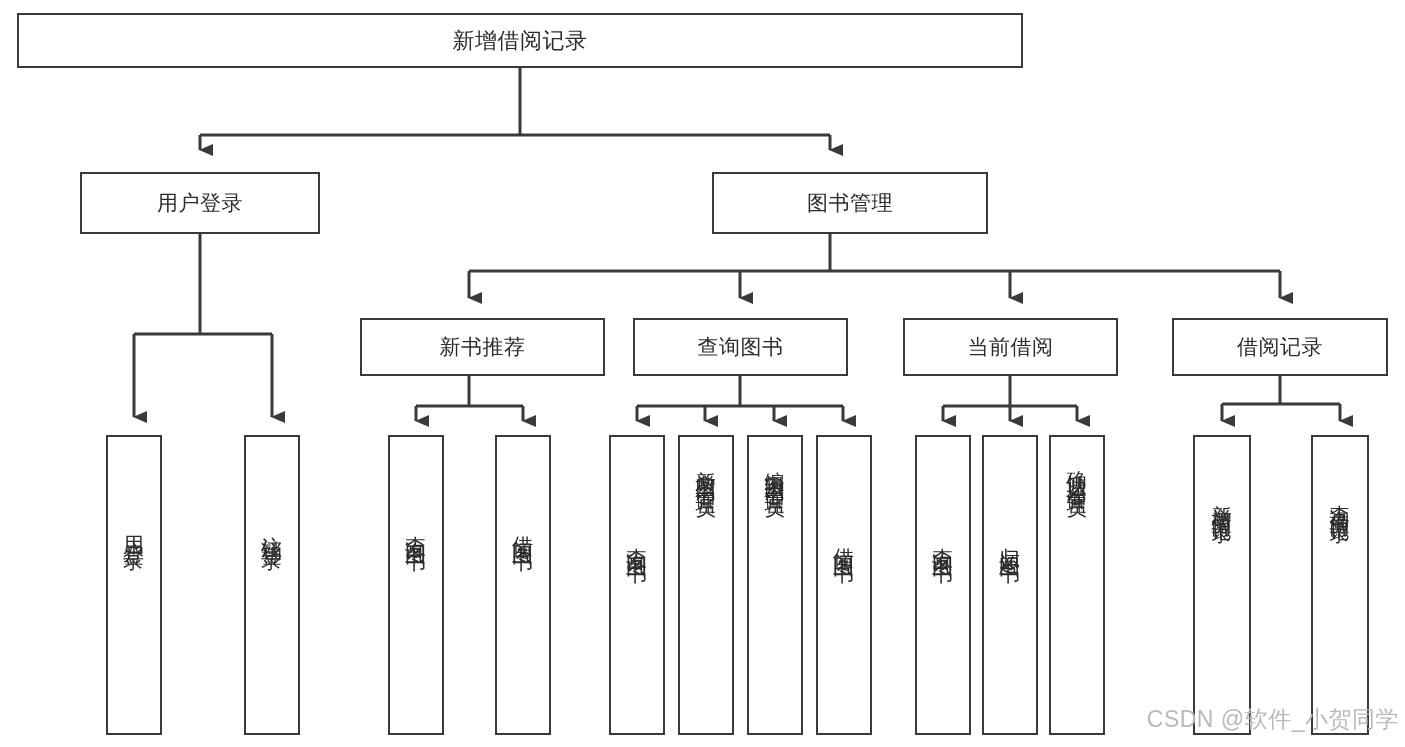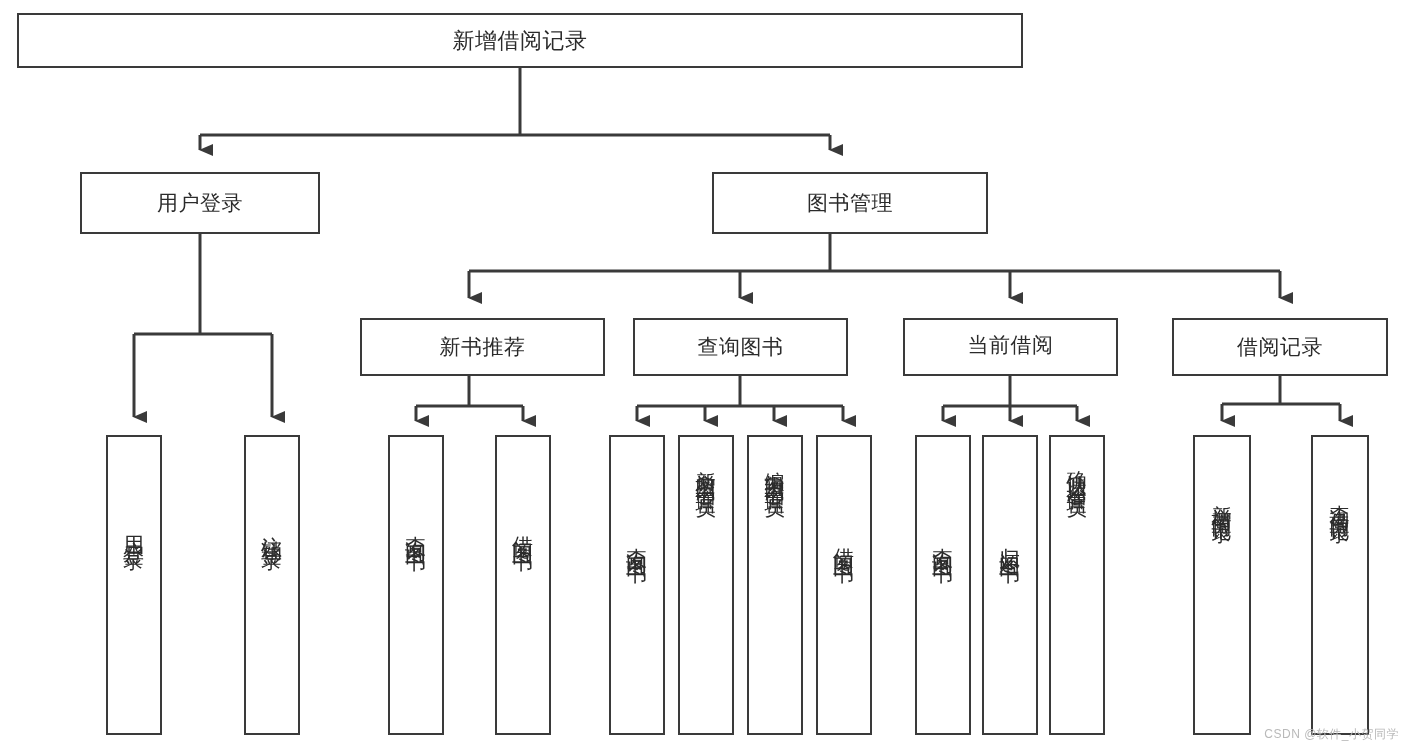--- a/index.html
+++ b/index.html
@@ -66,22 +66,22 @@
   }
   .node.vert.pad-low {
     padding-top: 94px;
   }
   .node.vert.pad-high {
     padding-top: 18px;
   }
   #watermark {
     position: absolute;
     right: 6px;
-    bottom: 4px;
-    font-size: 12px;
+    bottom: 12px;
+    font-size: 23px;
     color: #b9b9b9;
     letter-spacing: 0.5px;
     user-select: none;
     white-space: pre;
   }
 </style>
 </head>
 <body>
 
 <div id="canvas">
@@ -146,21 +146,21 @@
   <div class="node horiz" style="left:712px; top:172px; width:276px; height:62px;">
     <span class="node-label">图书管理</span>
   </div>
 
   <div class="node horiz" style="left:360px; top:318px; width:245px; height:58px;">
     <span class="node-label">新书推荐</span>
   </div>
   <div class="node horiz" style="left:633px; top:318px; width:215px; height:58px;">
     <span class="node-label">查询图书</span>
   </div>
-  <div class="node horiz" style="left:903px; top:318px; width:215px; height:58px;font-family:Liberation Mono, monospace;">
+  <div class="node horiz" style="left:903px; top:318px; width:215px; height:58px;">
     <span class="node-label">当前借阅</span>
   </div>
   <div class="node horiz" style="left:1172px; top:318px; width:216px; height:58px;">
     <span class="node-label">借阅记录</span>
   </div>
 
   <div class="node vert pad-mid" style="left:106px; top:435px; width:56px; height:300px;">
     <span class="node-label">用户登录</span>
   </div>
   <div class="node vert pad-mid" style="left:244px; top:435px; width:56px; height:300px;">

